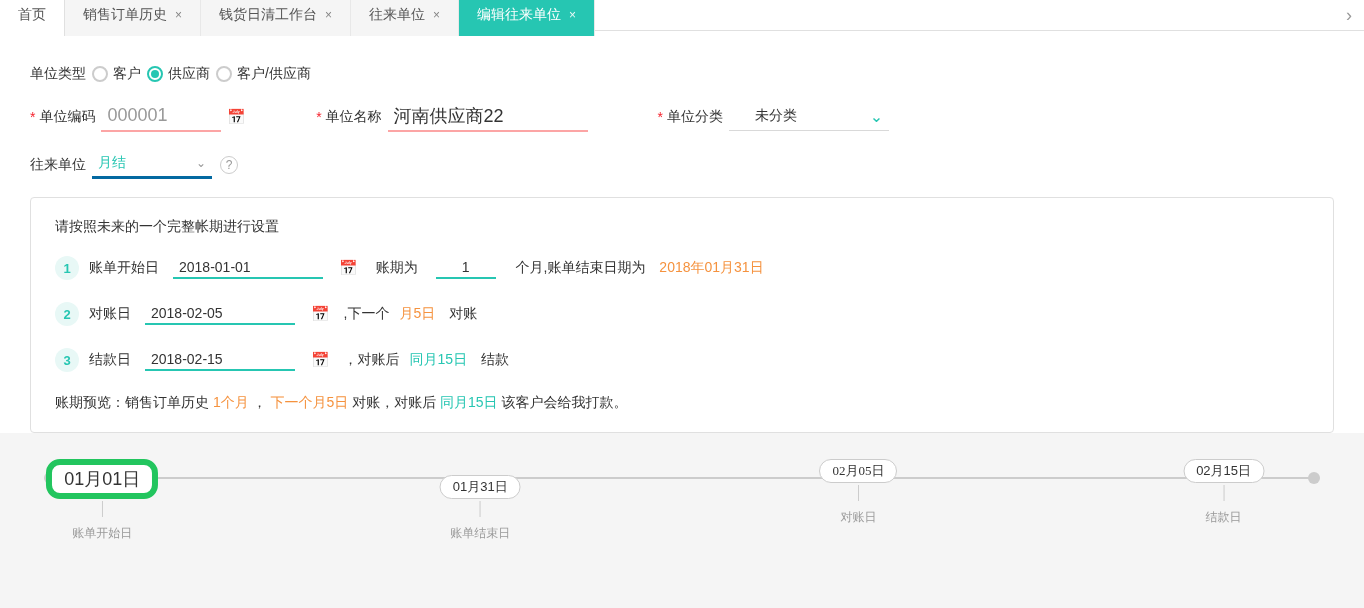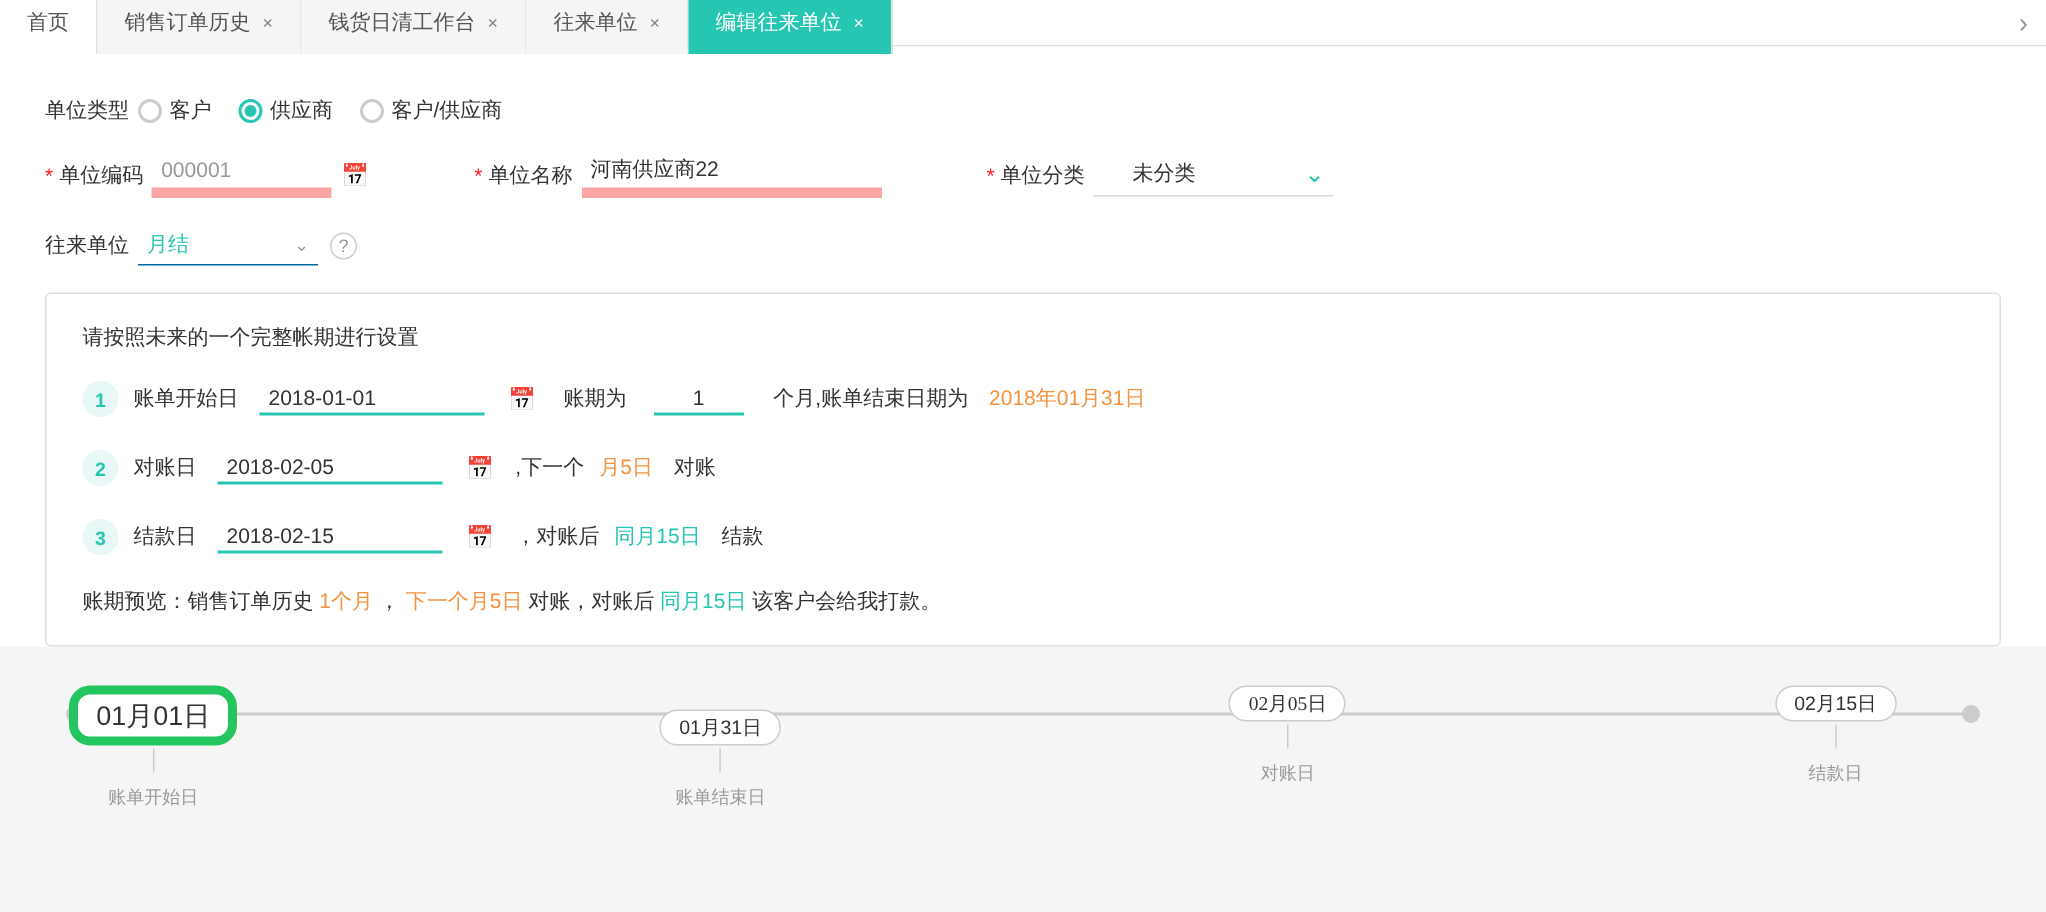--- a/index.html
+++ b/index.html
@@ -60,50 +60,50 @@
       margin-bottom: 18px;
     }
     .form-label {
       color: #333;
       margin-right: 6px;
       white-space: nowrap;
     }
     .required-star { color: #f5222d; margin-right: 4px; }
 
     
-    .radio-group { display: flex; align-items: center; gap: 18px; }
+    .radio-group { display: flex; align-items: center; gap: 6px; }
     .radio-item { display: flex; align-items: center; gap: 5px; cursor: pointer; }
     .radio-circle {
       width: 16px; height: 16px; border-radius: 50%;
       border: 2px solid #ccc;
       display: flex; align-items: center; justify-content: center;
     }
     .radio-circle.checked { border-color: #26c6b2; }
     .radio-circle.checked::after {
       content: ''; width: 8px; height: 8px;
       border-radius: 50%; background: #26c6b2;
     }
 
     
     .input-field {
       border: none;
-      border-bottom: 7px solid #fca5a5;
+      border-bottom: 2px solid #fca5a5;
       outline: none;
       padding: 4px 6px;
-      font-size: 14px;
+      font-size: 18px;
       color: #333;
       background: transparent;
     }
     .input-field.code { width: 120px; color: #999; }
     .input-field.name { width: 200px; }
 
     
     .select-wrap {
       display: flex; align-items: center;
-      border-bottom: 1px solid #0369a1;
+      border-bottom: 3px solid #0369a1;
       padding: 4px 6px;
       min-width: 120px;
       cursor: pointer;
     }
     .select-wrap .select-val { color: #26c6b2; flex: 1; }
     .select-wrap .chevron { color: #999; margin-left: 6px; font-size: 12px; }
 
     
     .category-select {
       display: flex; align-items: center;

